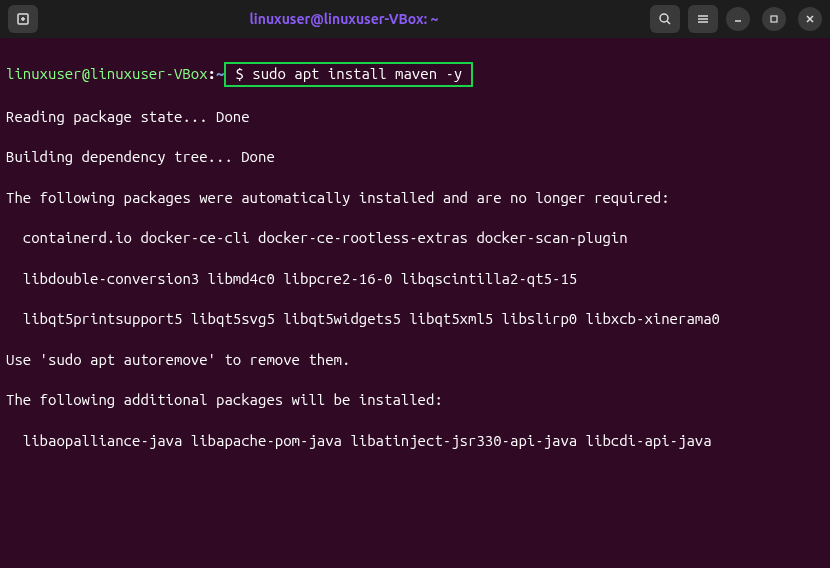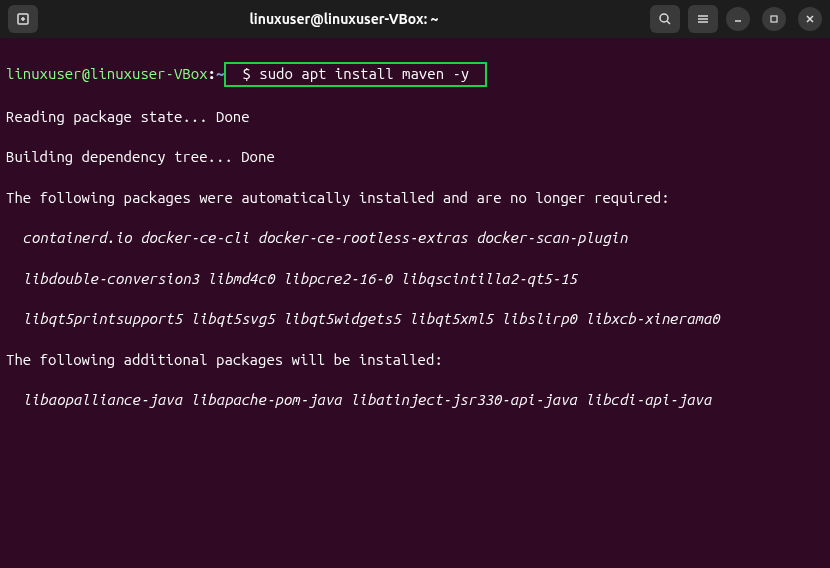--- a/index.html
+++ b/index.html
@@ -27,21 +27,21 @@
       border-radius: 6px;
       display: flex;
       align-items: center;
       justify-content: center;
       cursor: pointer;
     }
     .titlebar-btn svg { width: 16px; height: 16px; }
     .titlebar-title {
       flex: 1;
       text-align: center;
-      color: #ffffff;
+      color: #8b5cf6;
       font-size: 14px;
       font-weight: 600;
       font-family: 'Ubuntu', sans-serif;
     }
     .titlebar-right {
       display: flex;
       gap: 12px;
       align-items: center;
     }
     .win-btn {
@@ -58,26 +58,26 @@
     .terminal {
       padding: 4px 6px;
       line-height: 1.35;
       white-space: pre-wrap;
     }
     .prompt-user { color: #87ff87; font-weight: normal; }
     .prompt-colon { color: #ffffff; font-weight: bold; }
     .prompt-path { color: #729fcf; font-weight: bold; }
     .cmd-box {
       border: 2px solid #19d44a;
-      padding: 0 16px;
+      padding: 0 9px;
       display: inline-block;
     }
     .cmd-dollar { color: #ffffff; }
     .line { display: block; }
-    .indent { padding-left: 2ch; font-style: italic; }
+    .indent { padding-left: 2ch; }
   </style>
 </head>
 <body>
 
 <div class="titlebar">
   <div class="titlebar-btn">
     <svg viewBox="0 0 16 16" fill="none" stroke="#ddd" stroke-width="1.5">
       <rect x="3" y="3" width="10" height="10" rx="1"></rect>
       <path d="M8 6v4M6 8h4"></path>
     </svg>
@@ -114,20 +114,21 @@
 </div>
 
 <div class="terminal">
 <span class="line"><span class="prompt-user">linuxuser@linuxuser-VBox</span><span class="prompt-colon">:</span><span class="prompt-path">~</span><span class="cmd-box"><span class="cmd-dollar">$</span> <span>sudo apt install maven -y</span></span></span>
 <span class="line">Reading package state... Done</span>
 <span class="line">Building dependency tree... Done</span>
 <span class="line">The following packages were automatically installed and are no longer required:</span>
 <span class="line indent">containerd.io docker-ce-cli docker-ce-rootless-extras docker-scan-plugin</span>
 <span class="line indent">libdouble-conversion3 libmd4c0 libpcre2-16-0 libqscintilla2-qt5-15</span>
 <span class="line indent">libqt5printsupport5 libqt5svg5 libqt5widgets5 libqt5xml5 libslirp0 libxcb-xinerama0</span>
+<span class="line">Use 'sudo apt autoremove' to remove them.</span>
 <span class="line">The following additional packages will be installed:</span>
 <span class="line indent">libaopalliance-java libapache-pom-java libatinject-jsr330-api-java libcdi-api-java</span>
 
 
 
 
 
 
 
 

